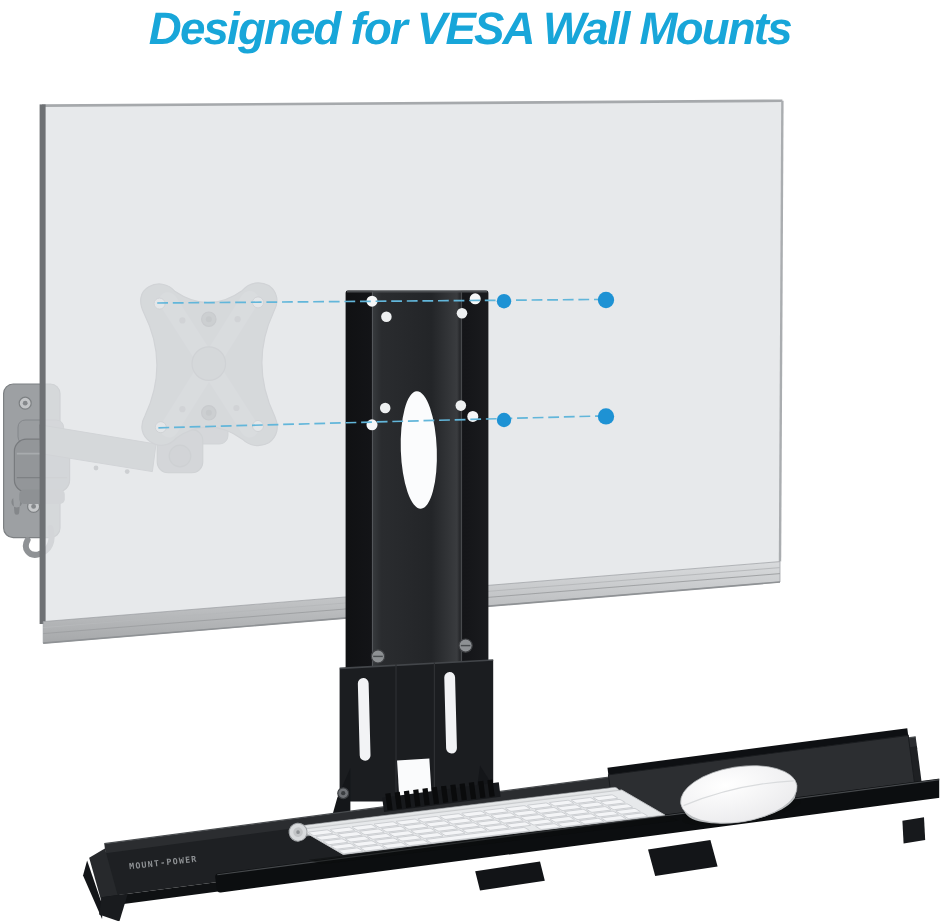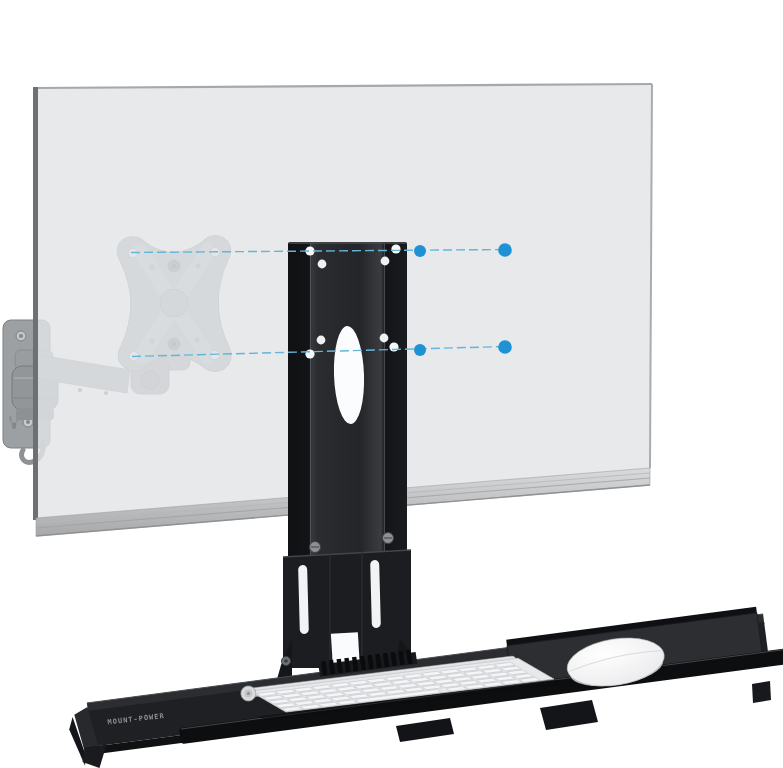--- a/index.html
+++ b/index.html
@@ -29,20 +29,21 @@
     letter-spacing:1px;
     fill:#8e9194;
     font-weight:bold;
   }
 </style>
 </head>
 <body>
 
 <div class="stage">
 
+  <div class="title">Designed for VESA Wall Mounts</div>
 
   <svg width="783" height="768" viewBox="0 0 783 768">
     <defs>
       <linearGradient id="stripGrad" x1="0" y1="0" x2="0" y2="1">
         <stop offset="0" stop-color="#d9dbdd"></stop>
         <stop offset="0.45" stop-color="#c2c4c6"></stop>
         <stop offset="1" stop-color="#a6a8aa"></stop>
       </linearGradient>
       <linearGradient id="tubeGrad" x1="0" y1="0" x2="0" y2="1">
         <stop offset="0" stop-color="#eceeef"></stop>

